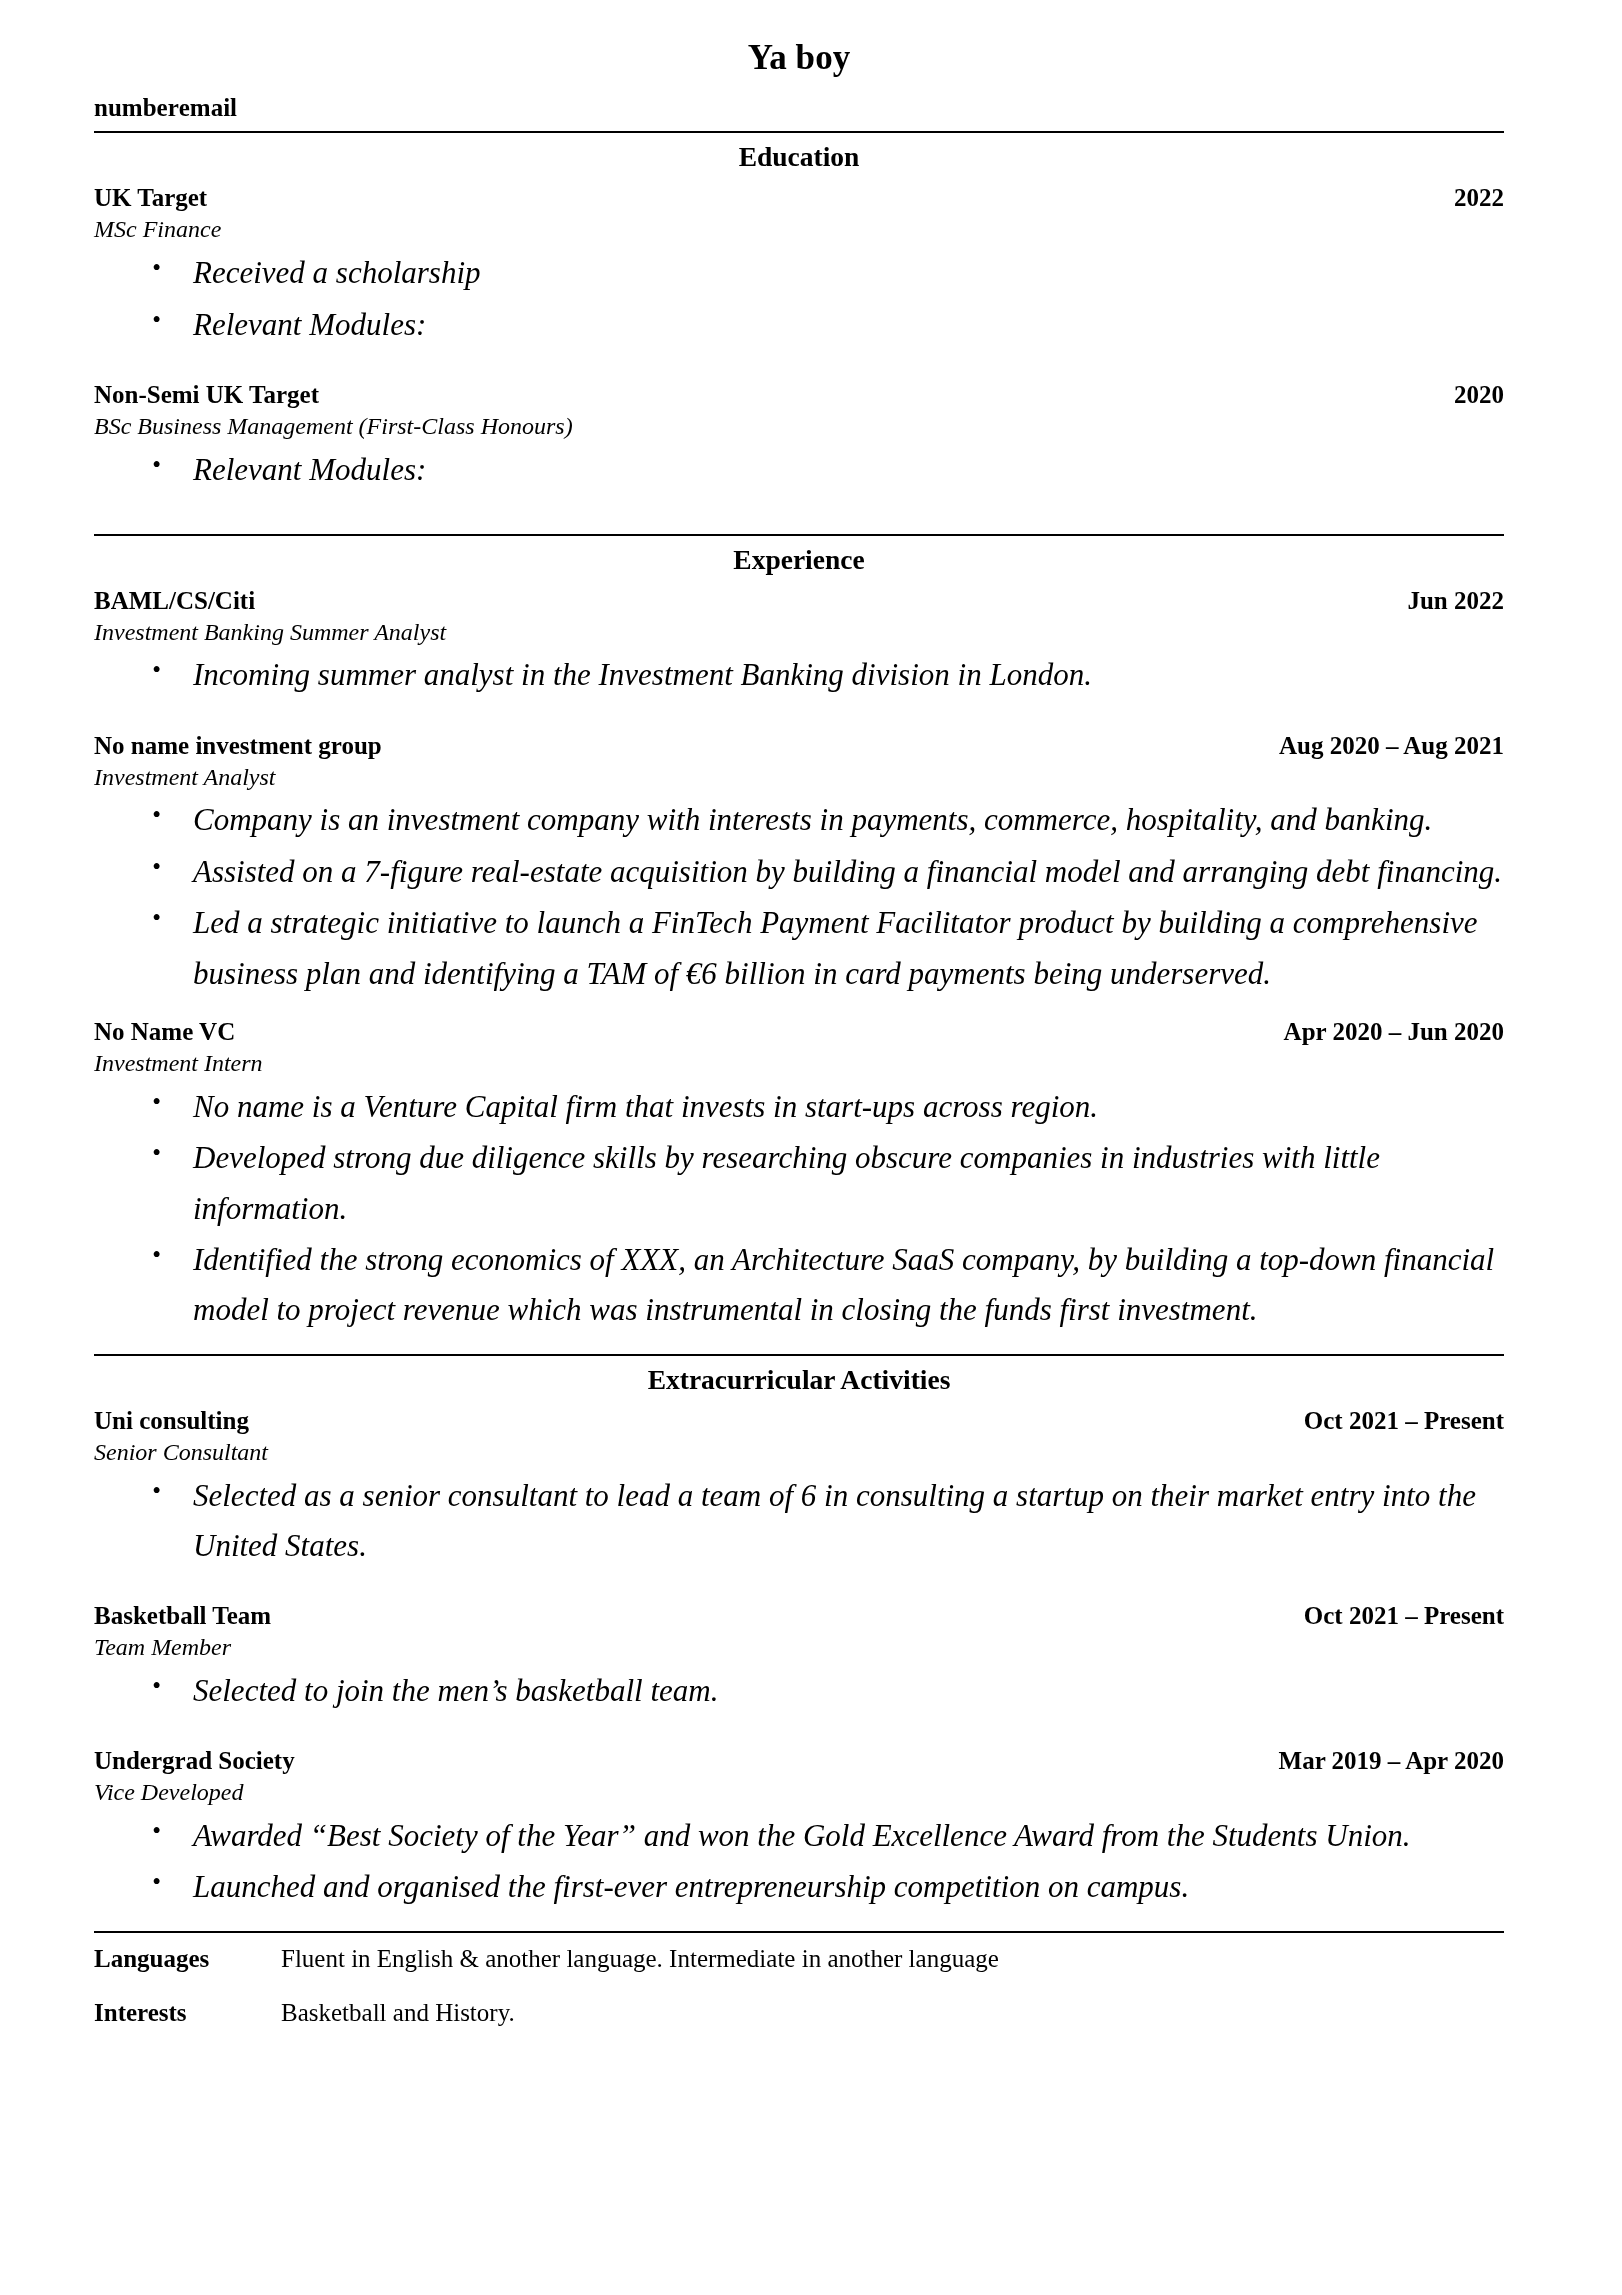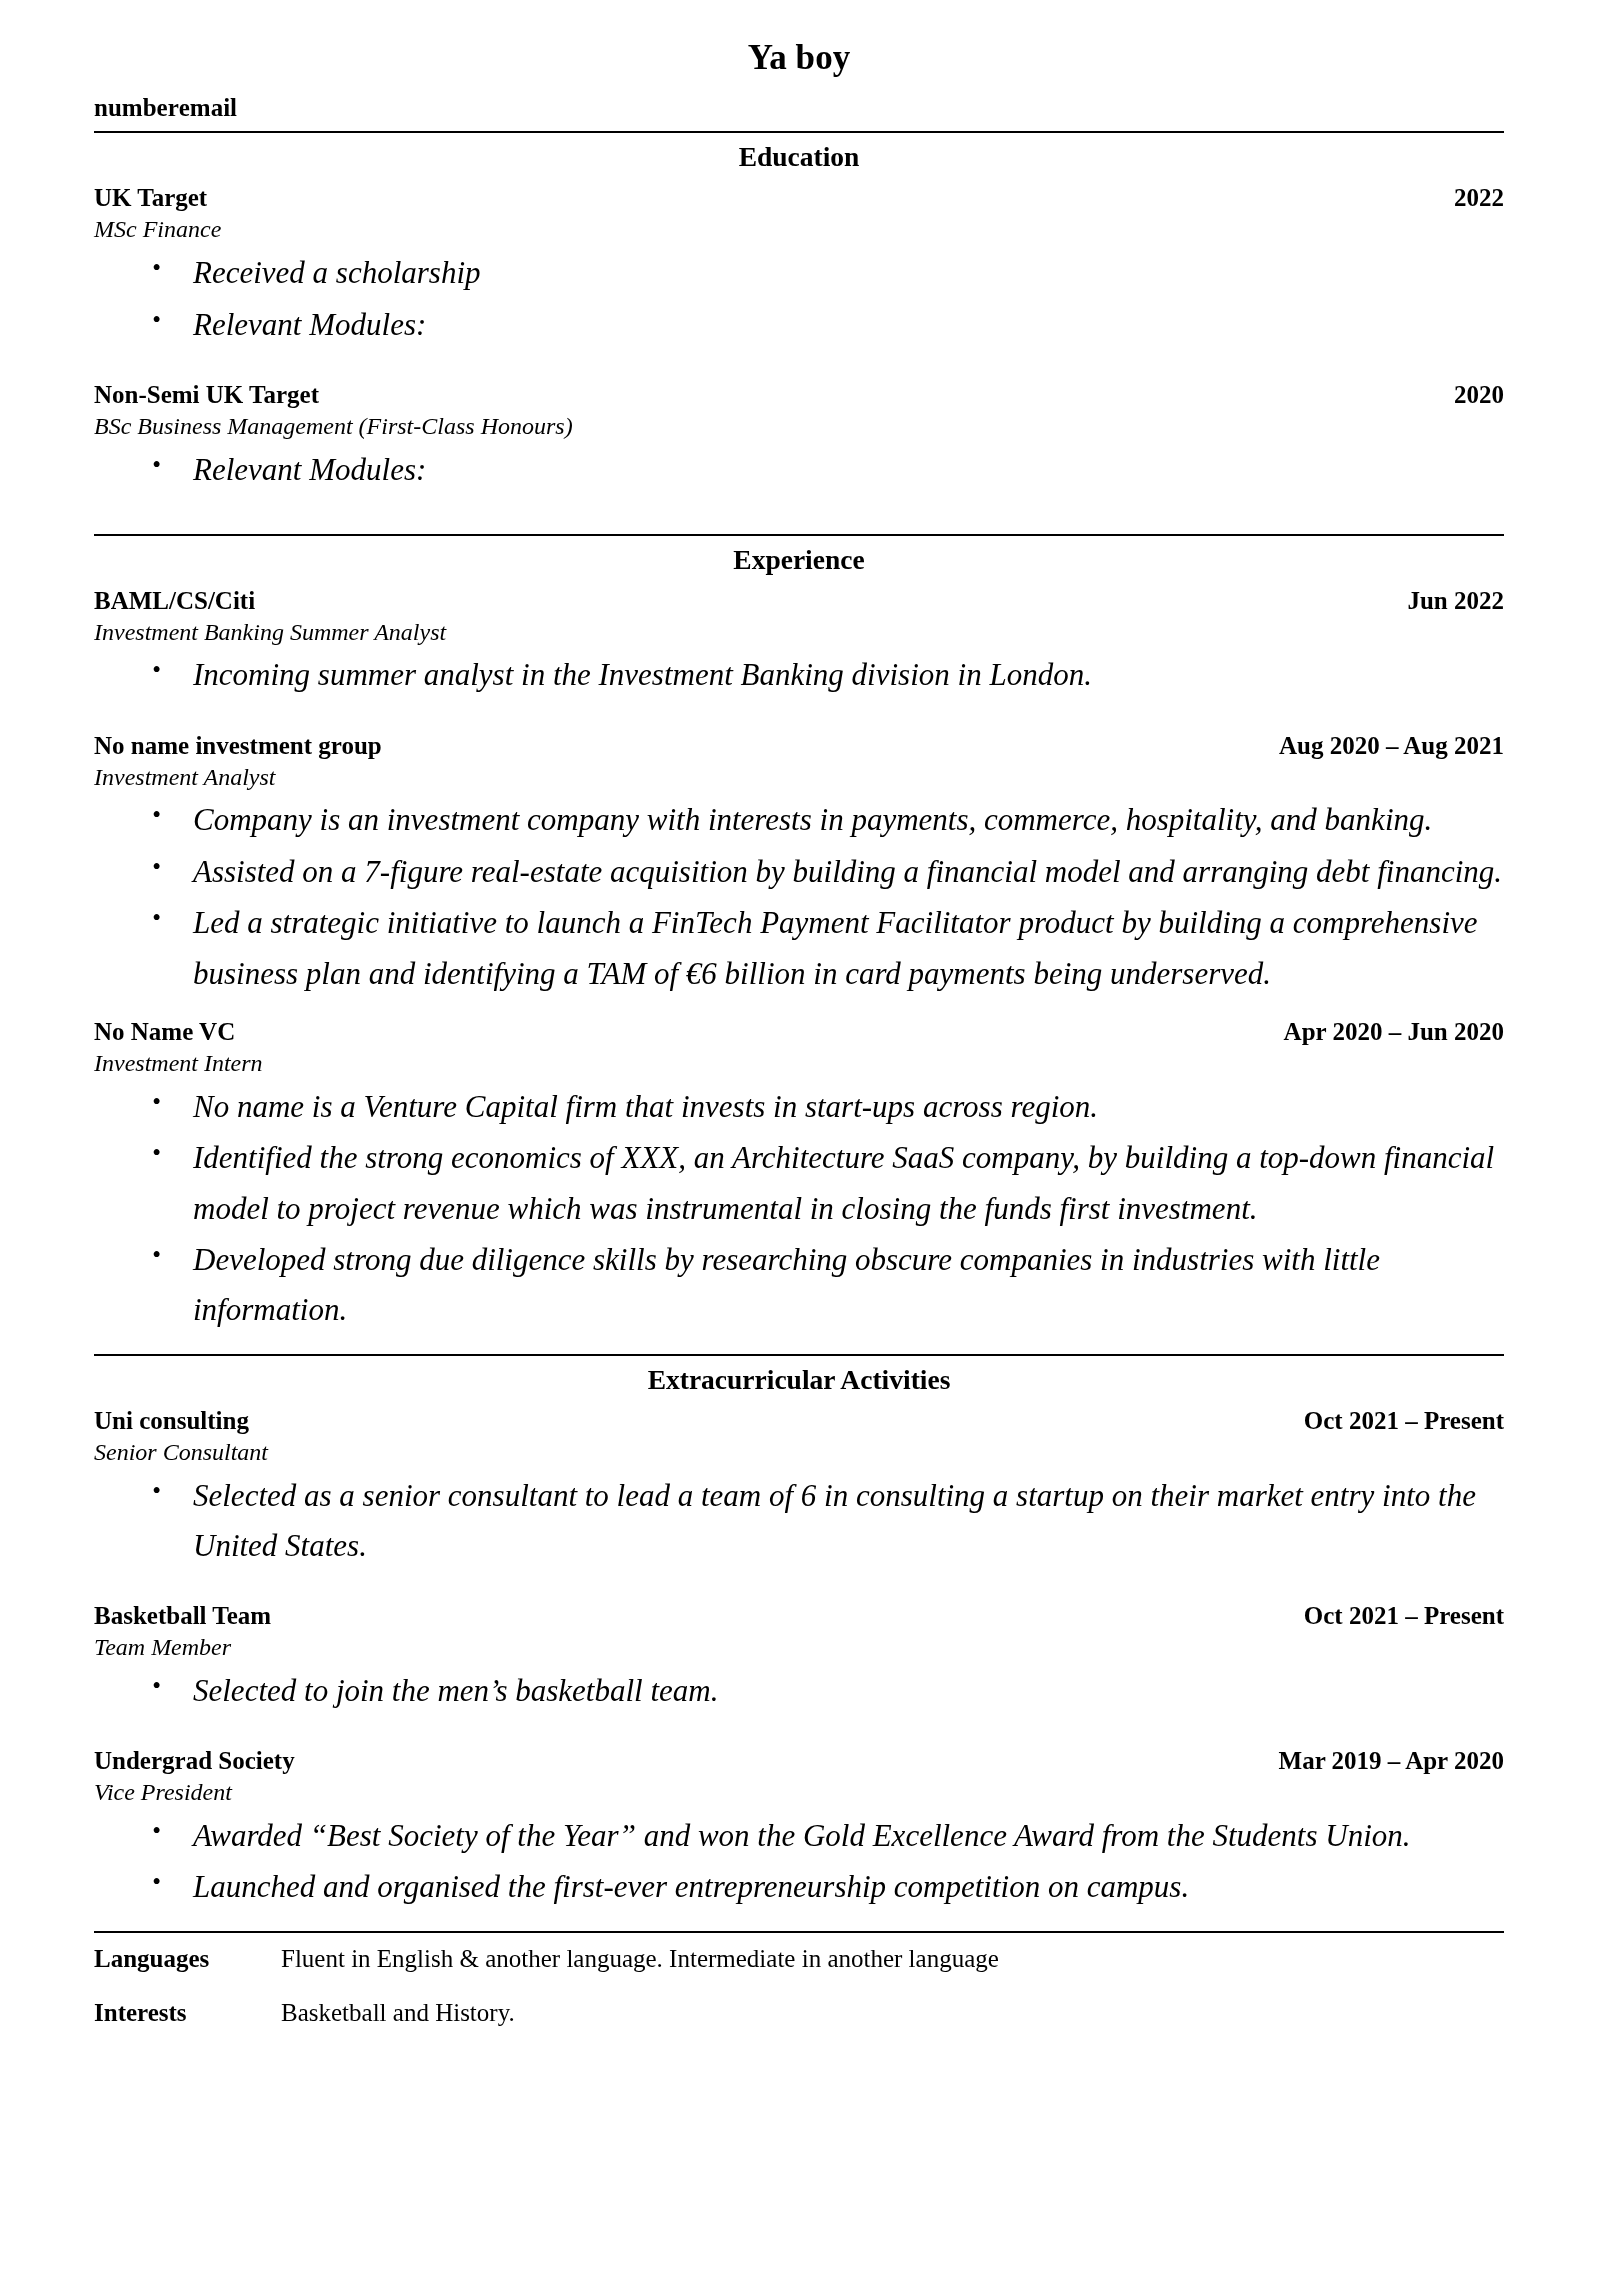--- a/index.html
+++ b/index.html
@@ -200,22 +200,22 @@
   <div class="gap-sm"></div>
 
   <div class="entry">
     <div class="entry-head">
       <span class="entry-org">No Name VC</span>
       <span class="entry-date">Apr 2020 – Jun 2020</span>
     </div>
     <div class="entry-role">Investment Intern</div>
     <ul class="bullets">
       <li>No name is a Venture Capital firm that invests in start-ups across region.</li>
+      <li>Developed strong due diligence skills by researching obscure companies in industries with little information.</li>
       <li>Identified the strong economics of XXX, an Architecture SaaS company, by building a top-down financial model to project revenue which was instrumental in closing the funds first investment.</li>
-      <li>Developed strong due diligence skills by researching obscure companies in industries with little information.</li>
     </ul>
   </div>
 
   <div class="gap-sm"></div>
   <hr class="rule">
 
   <div class="section-heading">Extracurricular Activities</div>
 
   <div class="entry">
     <div class="entry-head">
@@ -241,21 +241,21 @@
     </ul>
   </div>
 
   <div class="gap-md"></div>
 
   <div class="entry">
     <div class="entry-head">
       <span class="entry-org">Undergrad Society</span>
       <span class="entry-date">Mar 2019 – Apr 2020</span>
     </div>
-    <div class="entry-role">Vice President</div>
+    <div class="entry-role">Vice Developed</div>
     <ul class="bullets">
       <li>Awarded “Best Society of the Year” and won the Gold Excellence Award from the Students Union.</li>
       <li>Launched and organised the first-ever entrepreneurship competition on campus.</li>
     </ul>
   </div>
 
   <div class="gap-sm"></div>
   <hr class="rule">
 
   <div class="info-table">

